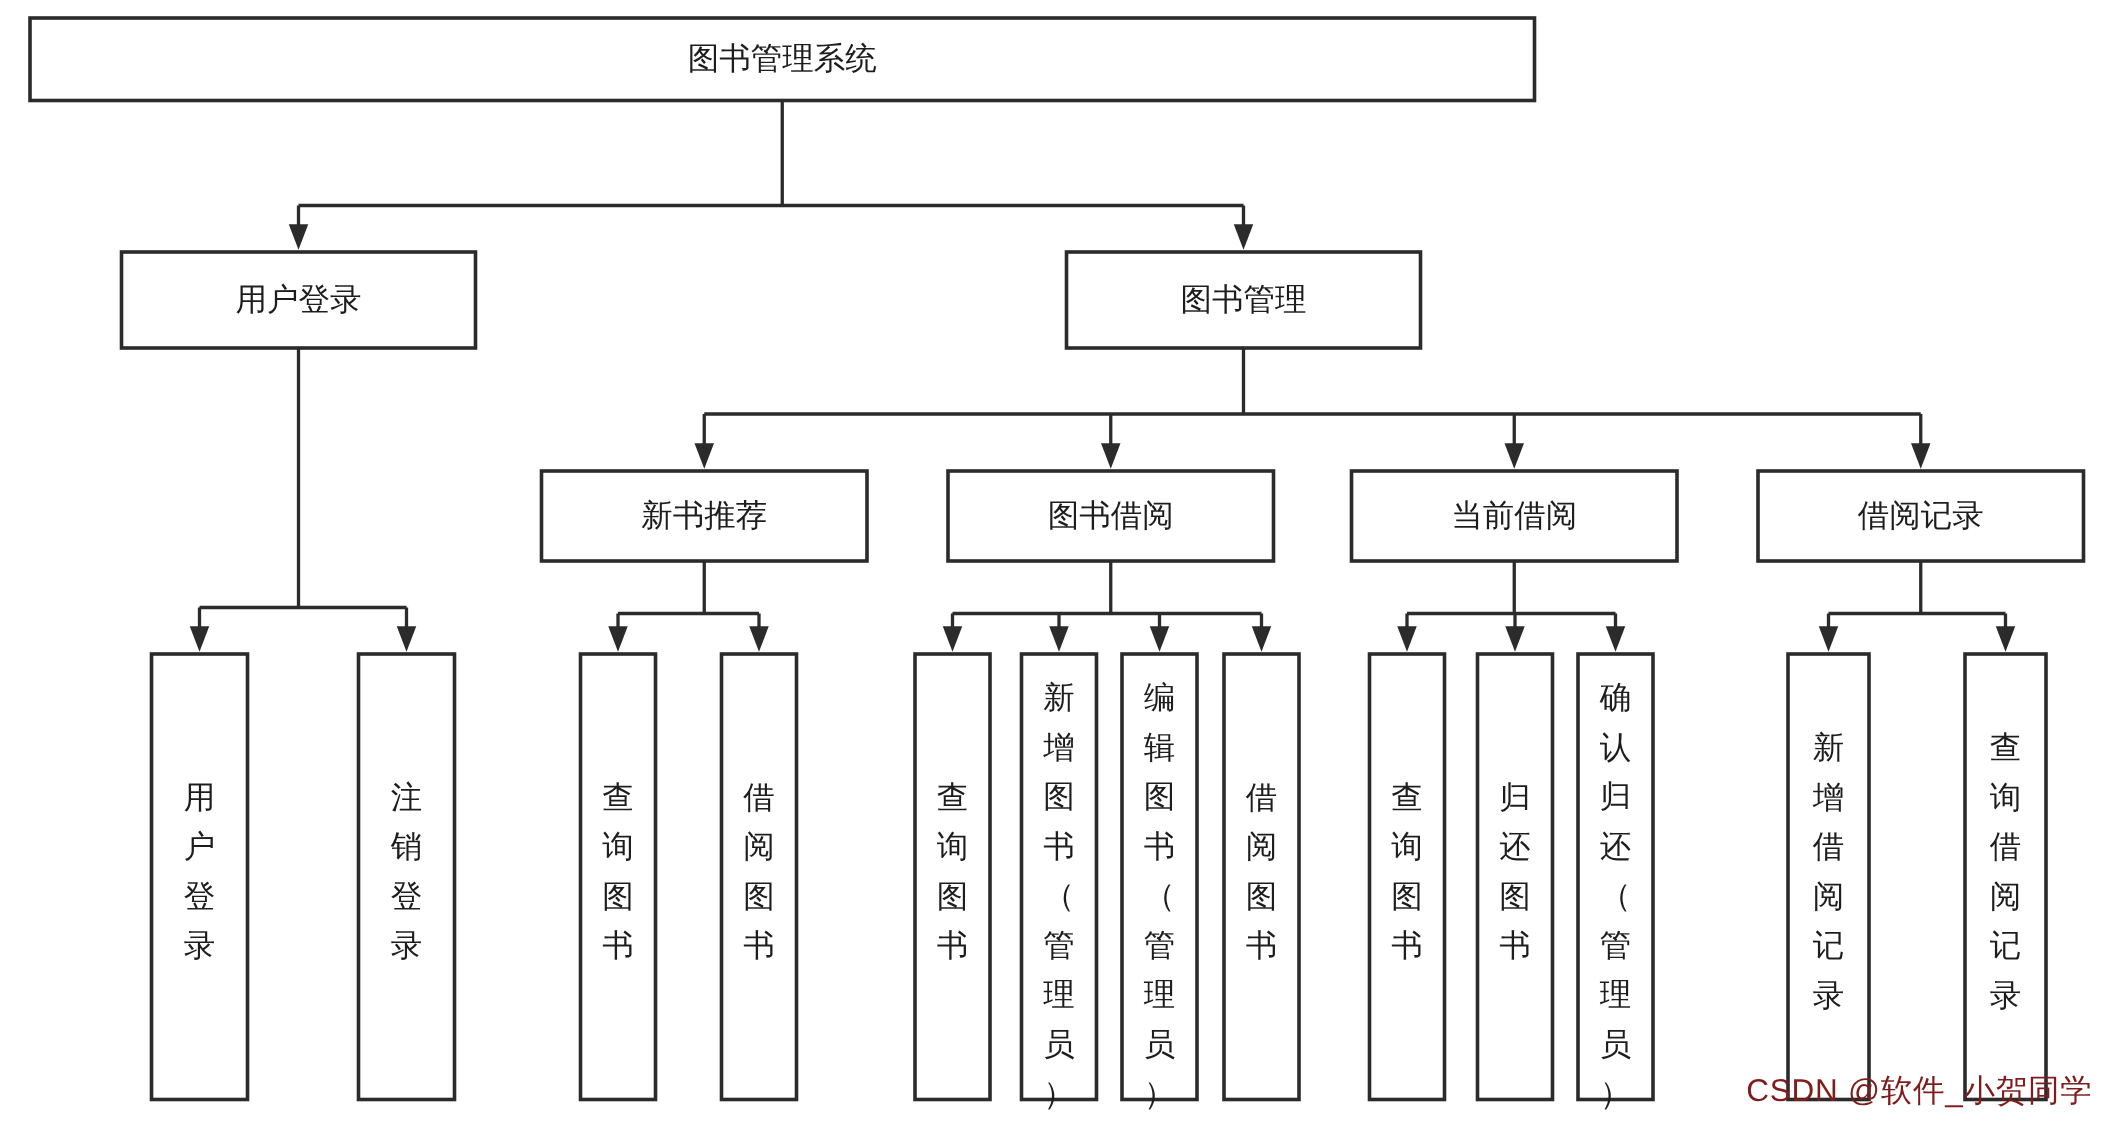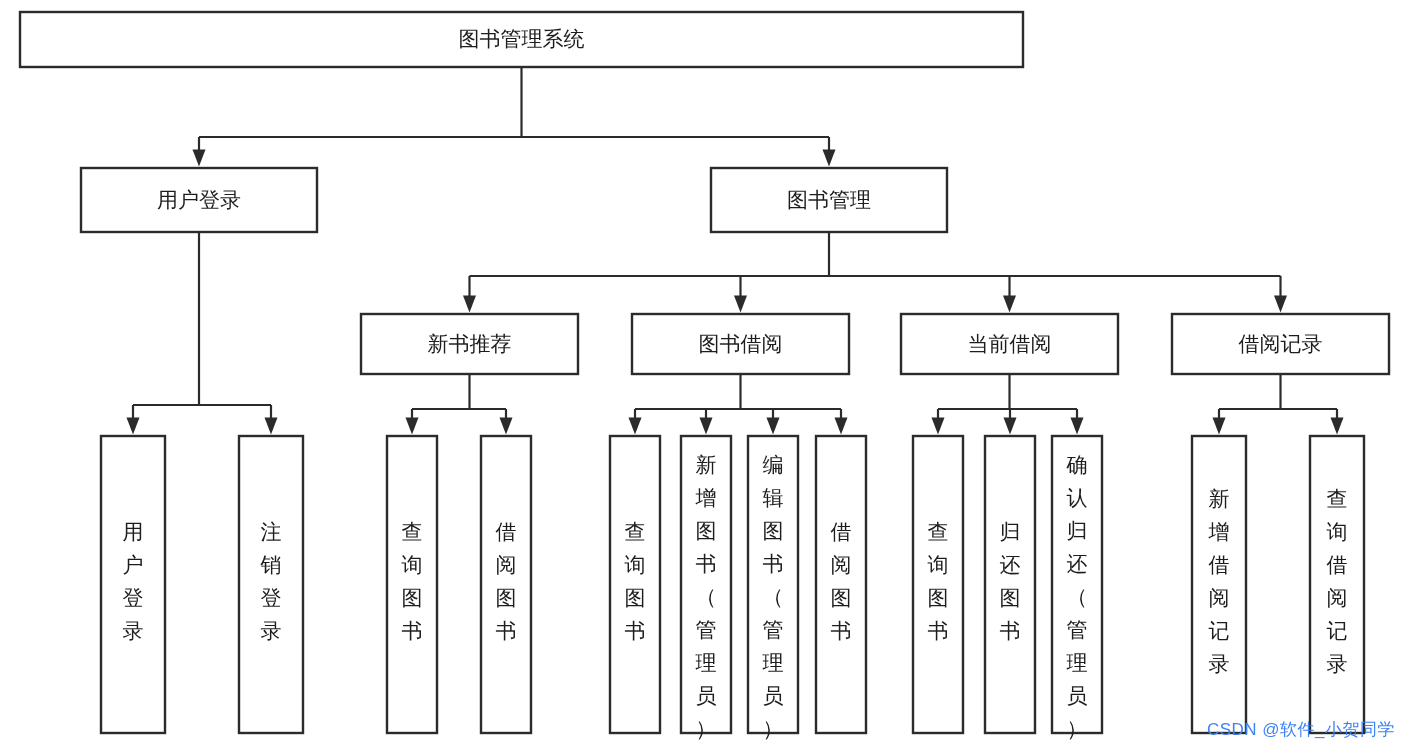--- a/index.html
+++ b/index.html
@@ -53,22 +53,22 @@
     font-family: "Liberation Sans", "DejaVu Sans", sans-serif;
     font-size: 21px;
     fill: #1d1d1d;
     text-anchor: middle;
   }
   .watermark {
     position: absolute;
     right: 10px;
     bottom: 6px;
     font-family: "Liberation Sans", "DejaVu Sans", sans-serif;
-    font-size: 17px;
-    color: #3b82f6;
+    font-size: 21px;
+    color: #7f1d1d;
     letter-spacing: 0.5px;
     white-space: nowrap;
     pointer-events: none;
     margin-left: 12px;
   }
 </style>
 </head>
 <body>
 
 <div id="diagram-root">

